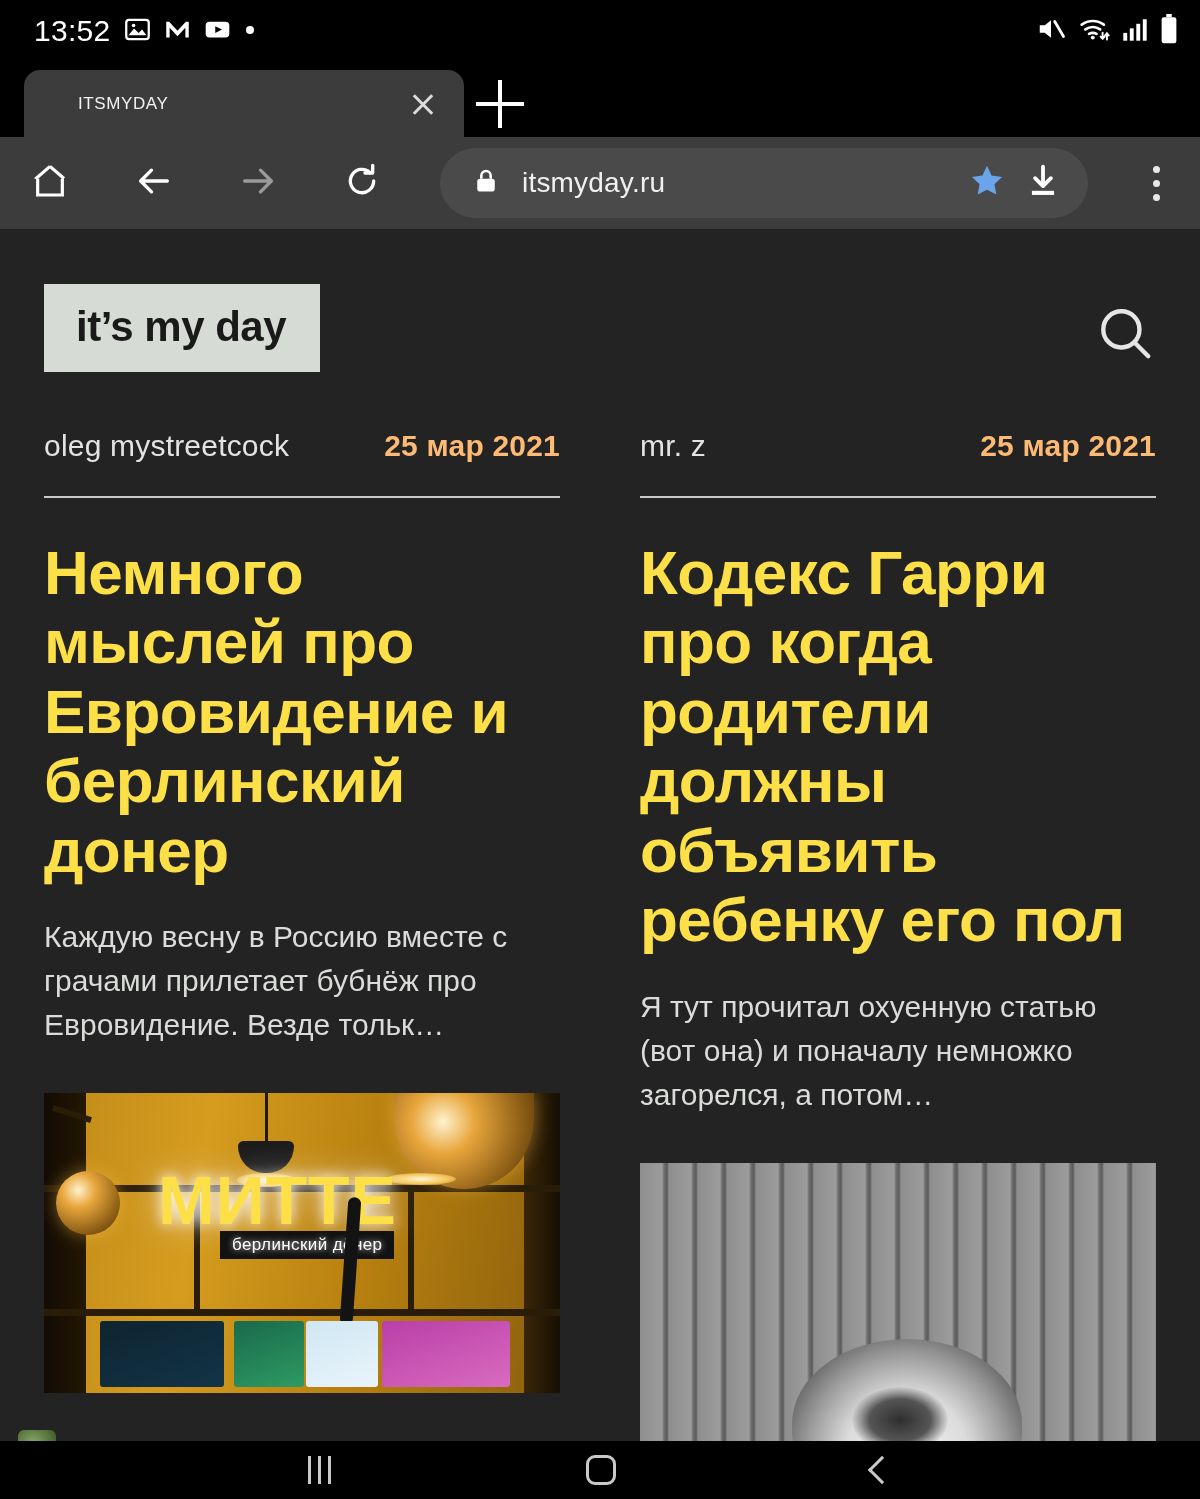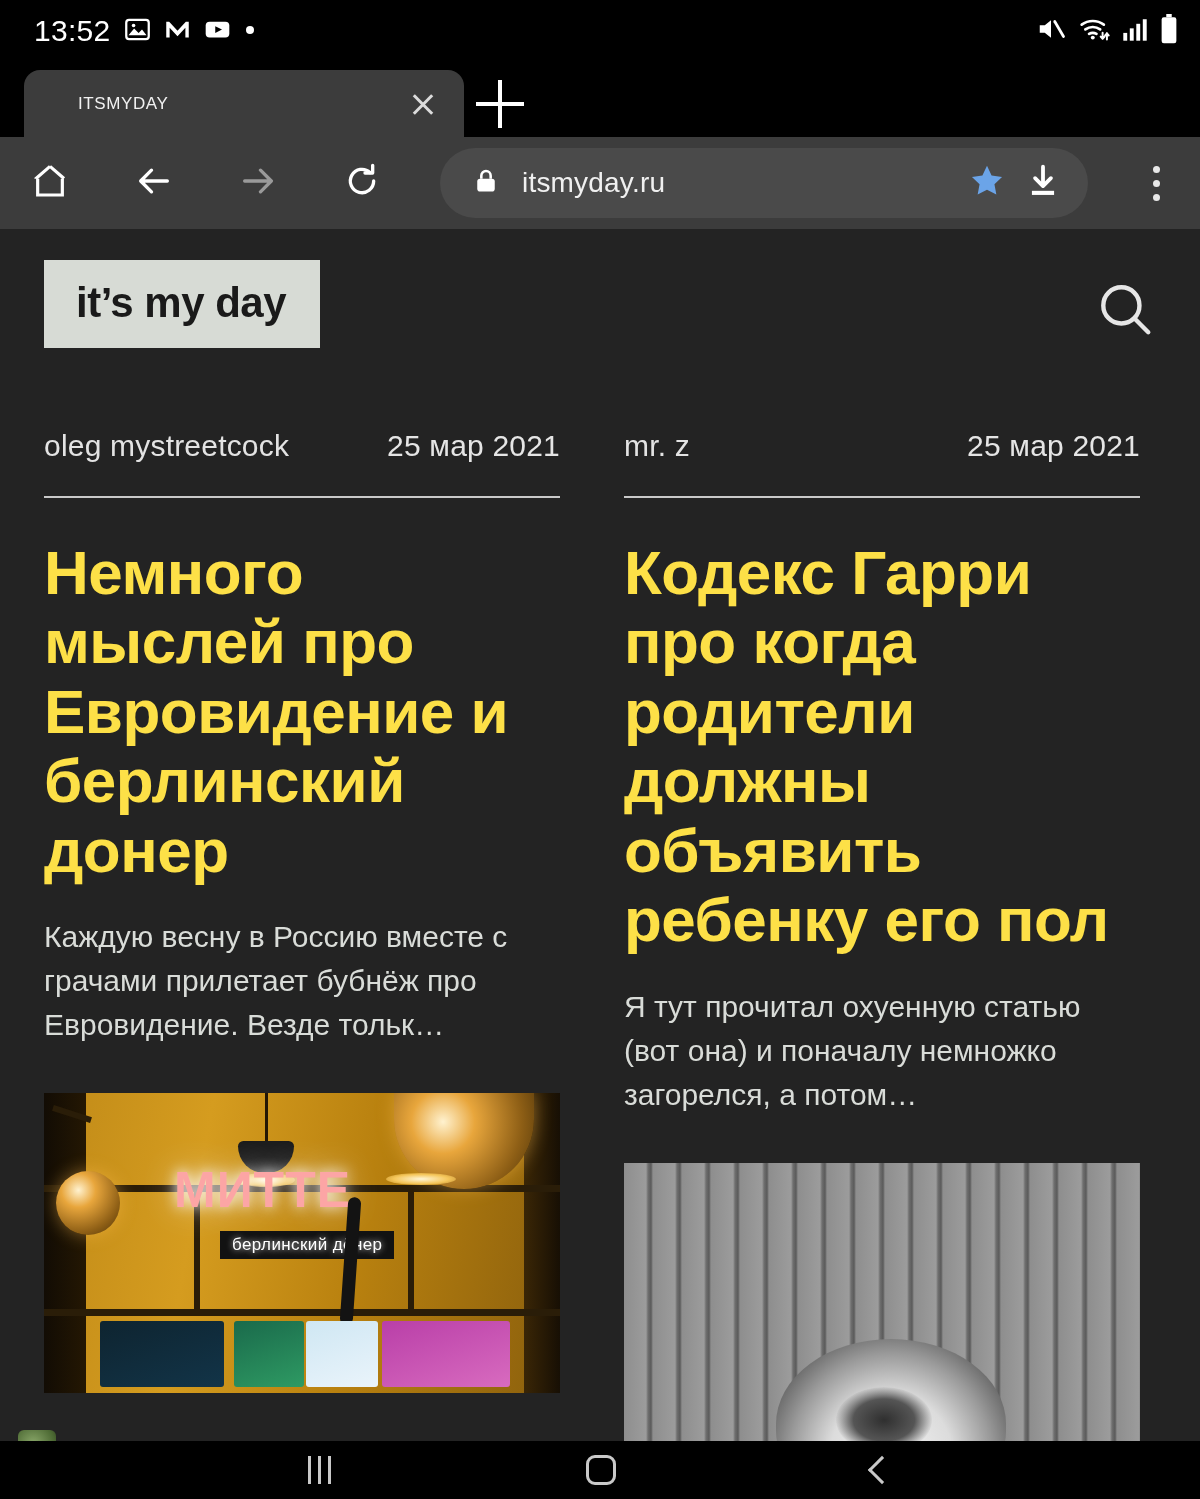--- a/index.html
+++ b/index.html
@@ -66,35 +66,35 @@
   .menu-dots { width: 60px; height: 72px; display: flex; flex-direction: column;
     align-items: center; justify-content: center; gap: 7px; flex: none; }
   .menu-dots i { width: 7px; height: 7px; border-radius: 50%; background: #e8e8e8; display: block; }
 
   
   .page {
     position: absolute; top: 229px; left: 0; width: 1200px; height: 1212px;
     background: #232323; overflow: hidden;
   }
   .site-header {
-    position: relative; height: 200px; padding: 31px 44px 0 44px;
+    position: relative; height: 200px; padding: 55px 44px 0 44px;
     display: flex; align-items: flex-start; gap: 22px;
   }
   .logo {
     background: #d7dbd5; color: #1a1a1a;
     font-size: 42px; font-weight: bold; letter-spacing: -.5px;
     padding: 22px 34px 24px 32px; line-height: 1;
   }
   .search-btn { margin-left: auto; margin-top: 18px; width: 62px; height: 62px; }
 
-  .feed { display: flex; padding: 0 44px; gap: 64px; }
+  .feed { display: flex; padding: 0 44px; gap: 80px; }
   .col { width: 516px; }
   .meta { display: flex; align-items: baseline; }
   .meta-author { color: #e3e3e3; font-size: 30px; letter-spacing: .2px; }
-  .meta-date { margin-left: auto; color: #e5e5e5; font-size: 30px; letter-spacing: .2px; }
+  .meta-date { margin-left: auto; color: #fdba74; font-size: 30px; letter-spacing: .2px; font-weight: bold; }
   .rule { height: 2px; background: #c9c9c9; margin-top: 33px; }
   .headline {
     margin-top: 40px;
     color: #fde047; font-size: 62px; line-height: 1.12; font-weight: bold;
     letter-spacing: -0.5px;
   }
   .excerpt {
     margin-top: 30px; color: #d9dcd8; font-size: 30px; line-height: 1.47;
   }
   .thumb {
@@ -112,22 +112,22 @@
   .beam { position: absolute; background: #2a1d08; }
   .lampshade { position: absolute; width: 56px; height: 32px; background: #1b1b1b;
       border-radius: 6px 6px 30px 30px; }
   .lampcord { position: absolute; width: 3px; background: #241704; }
   .lampglow { position: absolute; width: 58px; height: 14px; border-radius: 50%;
       background: radial-gradient(ellipse at center,#fff6d8,#f5c65a 55%,rgba(245,198,90,0)); }
   .globe { position: absolute; border-radius: 50%;
       background: radial-gradient(circle at 35% 30%, #fff2cf 0%, #e8a63c 28%, #8d5e15 70%, #4a3108 100%);
       box-shadow: 0 0 18px rgba(255,190,80,.45); }
   .sign {
-    position: absolute; left: 130px; top: 68px; color: #fca5a5;
-    font-size: 50px; font-weight: bold; letter-spacing: 1px;
+    position: absolute; left: 114px; top: 68px; color: #fde047;
+    font-size: 68px; font-weight: bold; letter-spacing: 1px;
     text-shadow: 0 0 14px #fff, 0 0 34px rgba(255,255,255,.65);
   }
   .subsign {
     position: absolute; left: 176px; top: 138px; background: #121212; color: #fff;
     font-size: 17px; padding: 4px 12px; letter-spacing: .4px;
     text-shadow: 0 0 6px rgba(255,255,255,.85);
   }
   .board { position: absolute; bottom: 6px; height: 66px; border-radius: 3px; }
   .board-1 { left: 56px; width: 124px; background: linear-gradient(160deg,#0e2430,#123448); }
   .board-2 { left: 190px; width: 70px; background: linear-gradient(160deg,#1a6a4b,#2e9a63); }

